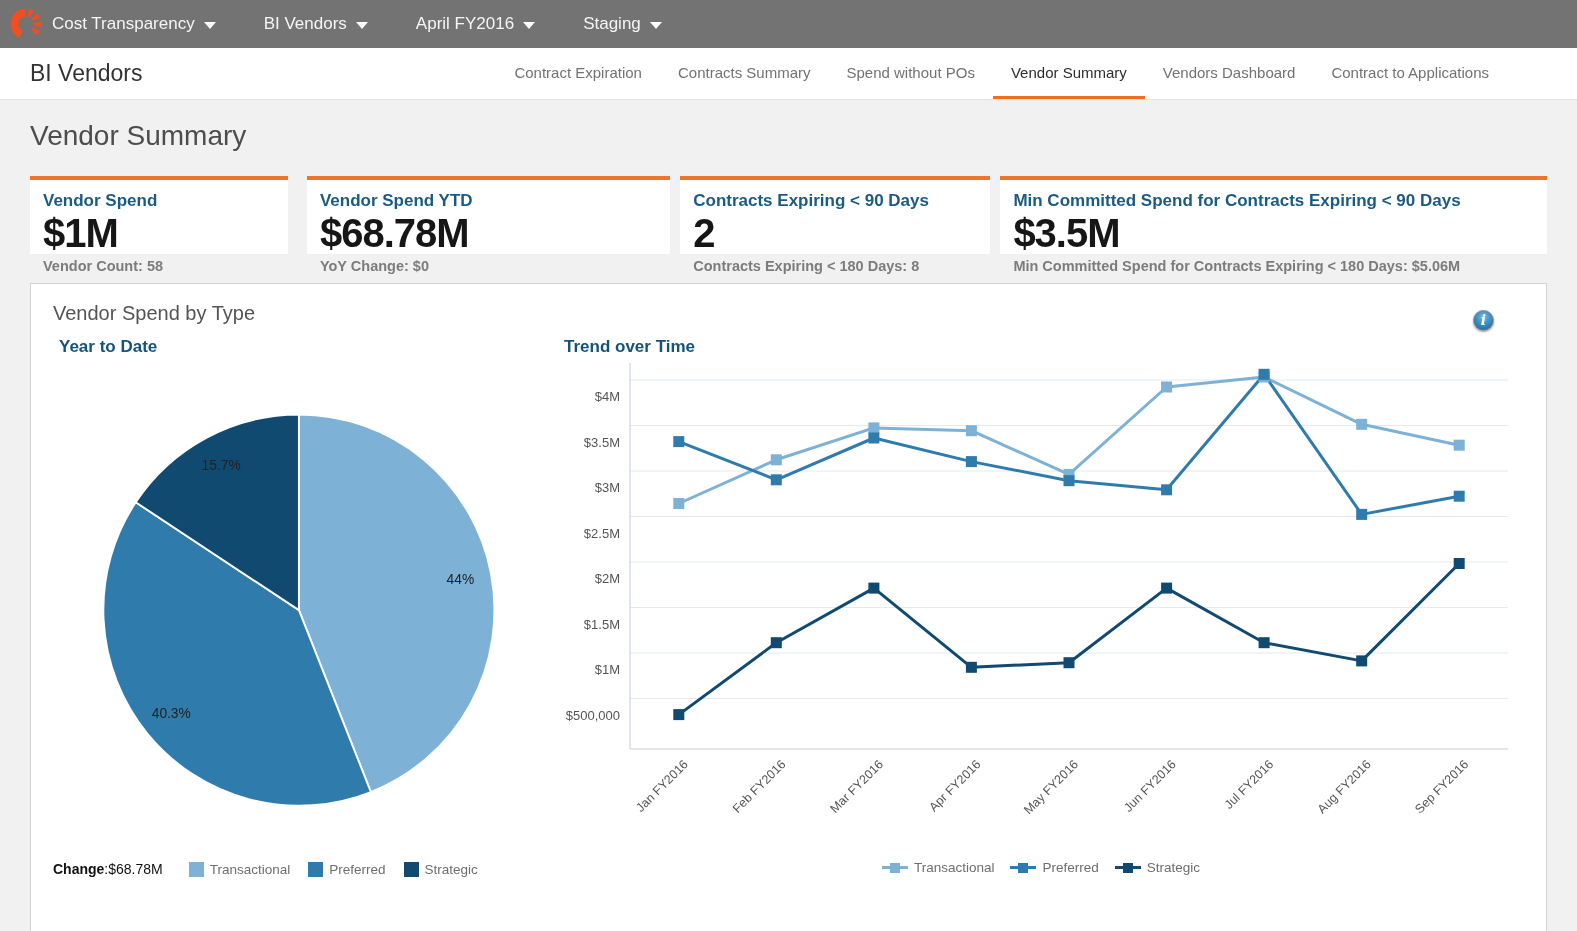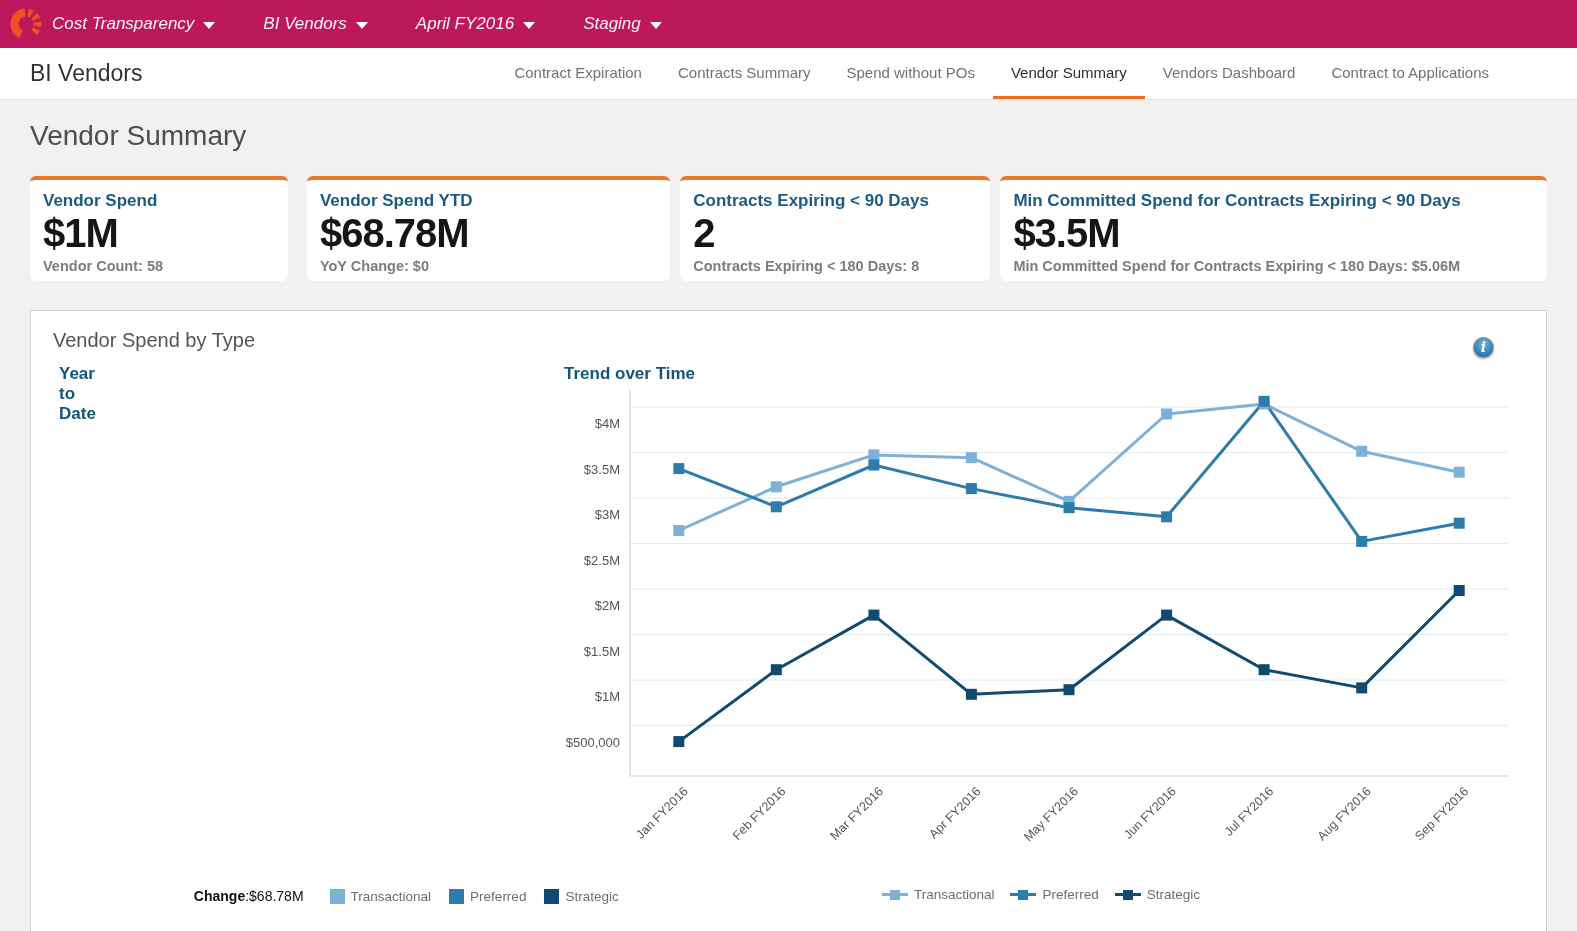--- a/index.html
+++ b/index.html
@@ -1,20 +1,20 @@
 <!DOCTYPE html>
 <html><head>
 <meta charset="utf-8">
 <style>
   * { margin:0; padding:0; box-sizing:border-box; }
   html,body { width:1577px; height:931px; overflow:hidden; background:#f1f1f1;
               font-family:"Liberation Sans", sans-serif; }
 
   
-  .topnav { height:48px; background:#be185d; display:flex; align-items:center;font-style:italic; }
+  .topnav { height:48px; background:#737373; display:flex; align-items:center; }
   .logo-wrap { width:52px; display:flex; justify-content:center; align-items:center; cursor:pointer; }
   .topnav-item { display:flex; align-items:center; gap:9px; color:#f5f5f5; font-size:17px;
                  margin-right:48px; cursor:pointer; white-space:nowrap; }
   .topnav-item:first-of-type { margin-left:12px; }
   .caret { width:0; height:0; border-left:6px solid transparent; border-right:6px solid transparent;
            border-top:7px solid #ffffff; margin-top:2px; }
 
   
   .subheader { height:52px; background:#fff; display:flex; align-items:stretch;
                border-bottom:1px solid #e3e3e3; }
@@ -25,37 +25,37 @@
   .tab.active { color:#2d2d2d; border-bottom-color:#ed6f23; }
 
   
   .content { padding:0 30px; }
   .page-title-row { display:flex; align-items:baseline; gap:22px; margin:20px 0 0 0; }
   .page-title { font-size:28px; color:#4d4d4d; font-weight:400; }
   .page-subtitle { font-size:19px; color:#696969; font-weight:400; }
 
   
   .kpis { display:flex; gap:10px; margin-top:24px; }
-  .kpi { background:#fff; border-top:4px solid #ed7428; padding:11px 13px 12px 13px; height:105px;border-radius:6px; }
+  .kpi { background:#fff; border-top:4px solid #ed7428; padding:11px 13px 12px 13px; height:78px; }
   .kpi-0 { flex:253 0 0; } .kpi-1 { flex:368 0 0;margin-left:9px; } .kpi-2 { flex:310 0 0; } .kpi-3 { flex:568 0 0; }
   .kpi-title { font-size:17px; font-weight:bold; color:#1a5b84; }
   .kpi-value { font-size:40px; font-weight:bold; color:#161616; letter-spacing:-1px; line-height:1.02; margin-top:2px; }
   .kpi-sub { font-size:14.5px; font-weight:bold; color:#7c7c7c; margin-top:4px; }
 
   
   .panel { margin-top:29px; background:#fff; border:1px solid #d2d2d2; height:742px;
            padding:18px 22px 21px 22px; position:relative; }
   .panel-title { font-size:20px; color:#545454; font-weight:400; }
   .info-icon { position:absolute; top:26px; right:52px; width:21px; height:21px; border-radius:50%;
                background:radial-gradient(circle at 50% 32%, #7db9e0 0%, #3e8ec4 45%, #1c5f95 100%);
                border:1px solid #8a8a8a; color:#fff; font-family:"DejaVu Serif", serif; font-style:italic;
                font-weight:bold; font-size:14px; text-align:center; line-height:19px; cursor:pointer;
                box-shadow:0 1px 2px rgba(0,0,0,.4); }
   .cols { display:flex; margin-top:6px; height:548px; }
-  .col-left { width:505px; display:flex; flex-direction:row;gap:40px; }
+  .col-left { width:505px; display:flex; flex-direction:column;gap:40px; }
   .col-right { flex:1; display:flex; flex-direction:column; }
   .col-head { font-size:17px; font-weight:bold; color:#14537c; margin:6px 0 0 6px; }
   .pie-svg { margin:8px 0 0 18px; }
   .pie-label { font-size:14.5px; fill:#222; font-family:"Liberation Sans",sans-serif; }
   .trend-svg { margin-top:4px; }
   .y-tick { font-size:13px; fill:#555; font-family:"Liberation Sans",sans-serif; }
   .x-tick { font-size:12.5px; fill:#555; font-family:"Liberation Sans",sans-serif; }
 
   
   .pie-footer { margin-top:auto; display:flex; align-items:center; padding-bottom:2px; }

